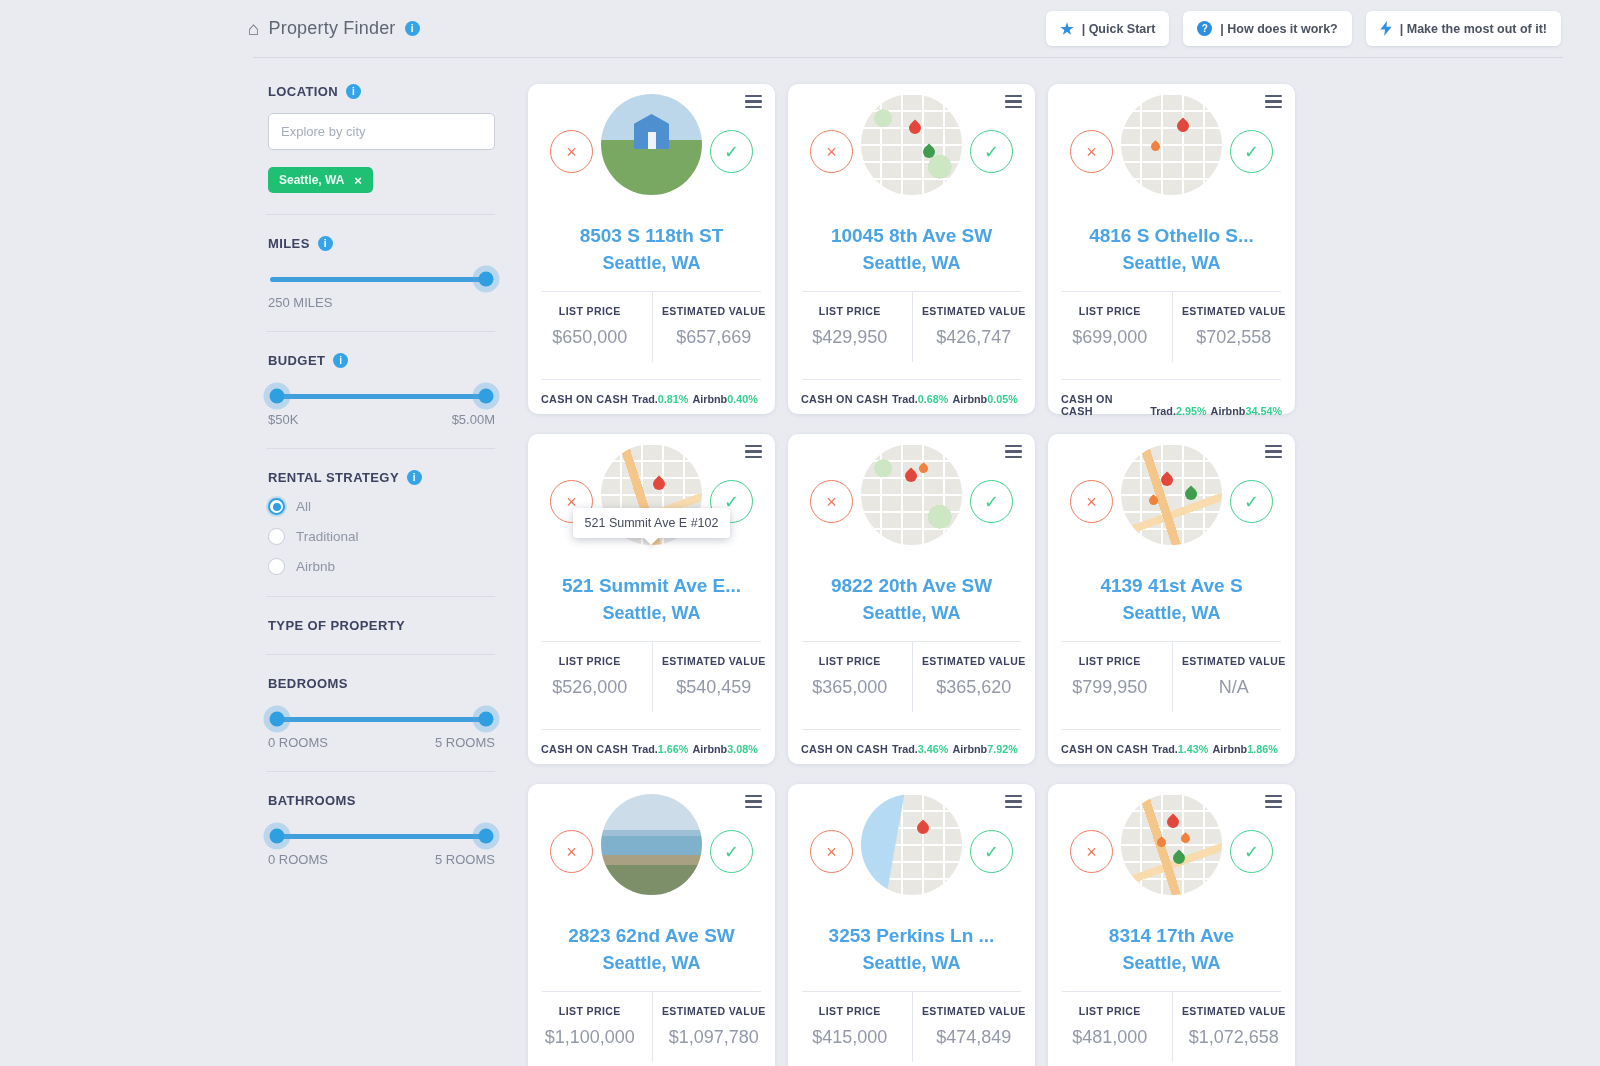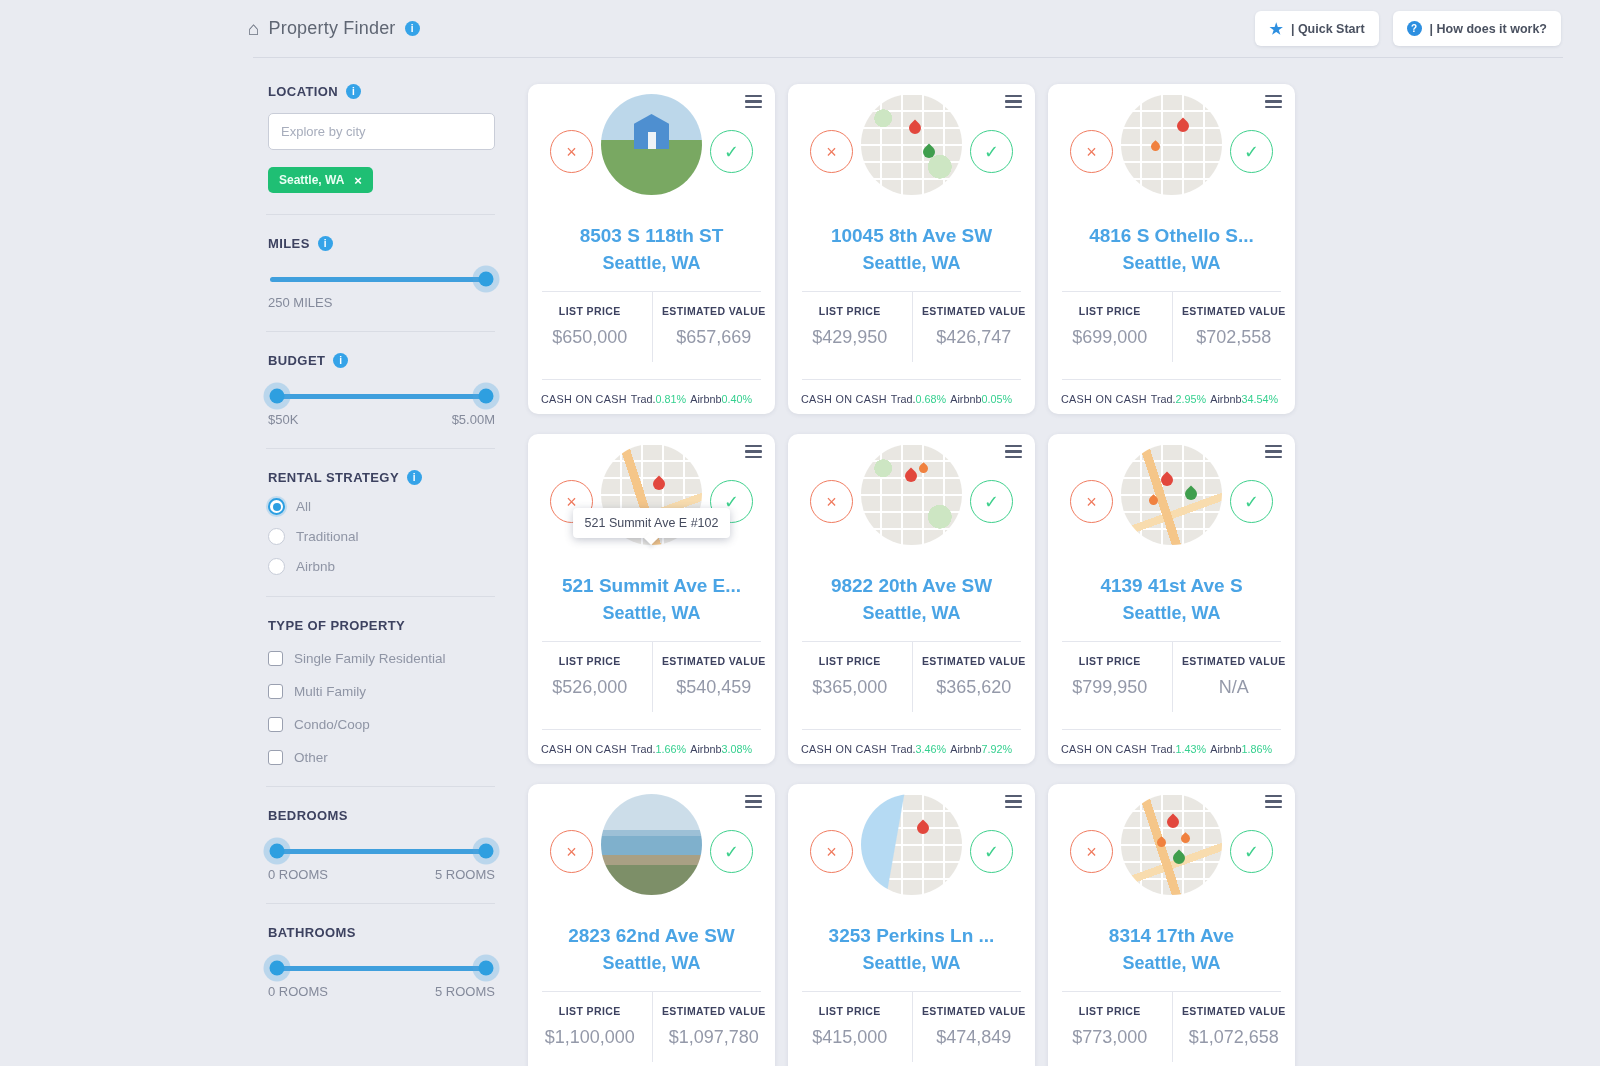--- a/index.html
+++ b/index.html
@@ -94,21 +94,21 @@
 
   .addr { text-align:center; margin-top:13px; }
   .addr-line1 { color:#4aa4e5; font-size:19px; font-weight:600; cursor:pointer;margin-top:30px; }
   .addr-line2 { color:#4aa4e5; font-size:18px; font-weight:600; margin-top:6px; }
   .card-sep { border:none; border-top:1px solid #e4e6ed; margin:17px 14px 0 14px; }
   .price-row { display:flex; margin-top:0;align-items:center; }
   .price-cell { width:50%; text-align:center; padding:13px 4px 14px 4px; }
   .price-cell + .price-cell { border-left:1px solid #e4e6ed; }
   .price-label { font-size:10.5px; font-weight:700; letter-spacing:.4px; color:#3d4260; }
   .price-value { font-size:18px; color:#9499a9; margin-top:10px; }
-  .cash-row { display:flex; align-items:flex-end; padding:13px 13px 0 13px; font-size:10.8px; font-weight:400; }
+  .cash-row { display:flex; align-items:flex-end; padding:13px 13px 0 13px; font-size:10.8px; font-weight:700; }
   .cash-label { color:#3d4260; letter-spacing:.3px; }
   .cash-key { color:#3d4260; margin-left:4px; }
   .cash-val { color:#35d08f; }
 
   .tooltip { position:absolute; top:74px; left:50%; transform:translateX(-50%); background:#fff; z-index:6;
     border-radius:4px; box-shadow:0 2px 8px rgba(60,70,100,.30); padding:8px 12px; font-size:12.5px;
     color:#454b5e; white-space:nowrap; }
   .tooltip::after { content:""; position:absolute; left:50%; bottom:-5px; transform:translateX(-50%) rotate(45deg);
     width:10px; height:10px; background:#fff; box-shadow:2px 2px 4px rgba(60,70,100,.12); }
 </style>
@@ -125,20 +125,26 @@
     </div>
     <div class="hdr-buttons">
       <button class="hdr-btn">
         <span class="star-glyph">★</span>
         <span>| Quick Start</span>
       </button>
       <button class="hdr-btn">
         <span class="q-glyph">?</span>
         <span>| How does it work?</span>
       </button>
+      <button class="hdr-btn">
+        <svg class="bolt-glyph" viewBox="0 0 12 16">
+          <polygon points="7,0 0,9 5,9 4,16 12,6 6.5,6" fill="#2d8fe0"></polygon>
+          </svg>
+        <span>| Make the most out of it!</span>
+      </button>
     </div>
   </div>
   <hr class="hdr-sep">
 
   <div class="content">
 
     <div class="sidebar">
 
       <div class="sec-title">
         <span>LOCATION</span>
@@ -199,38 +205,20 @@
           <span class="radio"></span>
           <span>Airbnb</span>
         </div>
       </div>
 
       <hr class="sep">
 
       <div class="sec-title">
         <span>TYPE OF PROPERTY</span>
       </div>
-      <div class="opt-group">
-        <div class="opt-row cbrow">
-          <span class="checkbox"></span>
-          <span>Single Family Residential</span>
-        </div>
-        <div class="opt-row cbrow">
-          <span class="checkbox"></span>
-          <span>Multi Family</span>
-        </div>
-        <div class="opt-row cbrow">
-          <span class="checkbox"></span>
-          <span>Condo/Coop</span>
-        </div>
-        <div class="opt-row cbrow">
-          <span class="checkbox"></span>
-          <span>Other</span>
-        </div>
-      </div>
 
       <hr class="sep">
 
       <div class="sec-title">
         <span>BEDROOMS</span>
       </div>
       <div class="slider">
         <div class="track"></div>
         <div class="handle" style="left:3%"></div>
         <div class="handle" style="left:97%"></div>
@@ -568,21 +556,21 @@
           <button class="circ-btn accept">✓</button>
         </div>
         <div class="addr">
           <div class="addr-line1">8314 17th Ave</div>
           <div class="addr-line2">Seattle, WA</div>
         </div>
         <hr class="card-sep">
         <div class="price-row">
           <div class="price-cell">
             <div class="price-label">LIST PRICE</div>
-            <div class="price-value">$773,000</div>
+            <div class="price-value">$481,000</div>
           </div>
           <div class="price-cell">
             <div class="price-label">ESTIMATED VALUE</div>
             <div class="price-value">$1,072,658</div>
           </div>
         </div>
         <hr class="card-sep">
       </div>
 
     </div>

